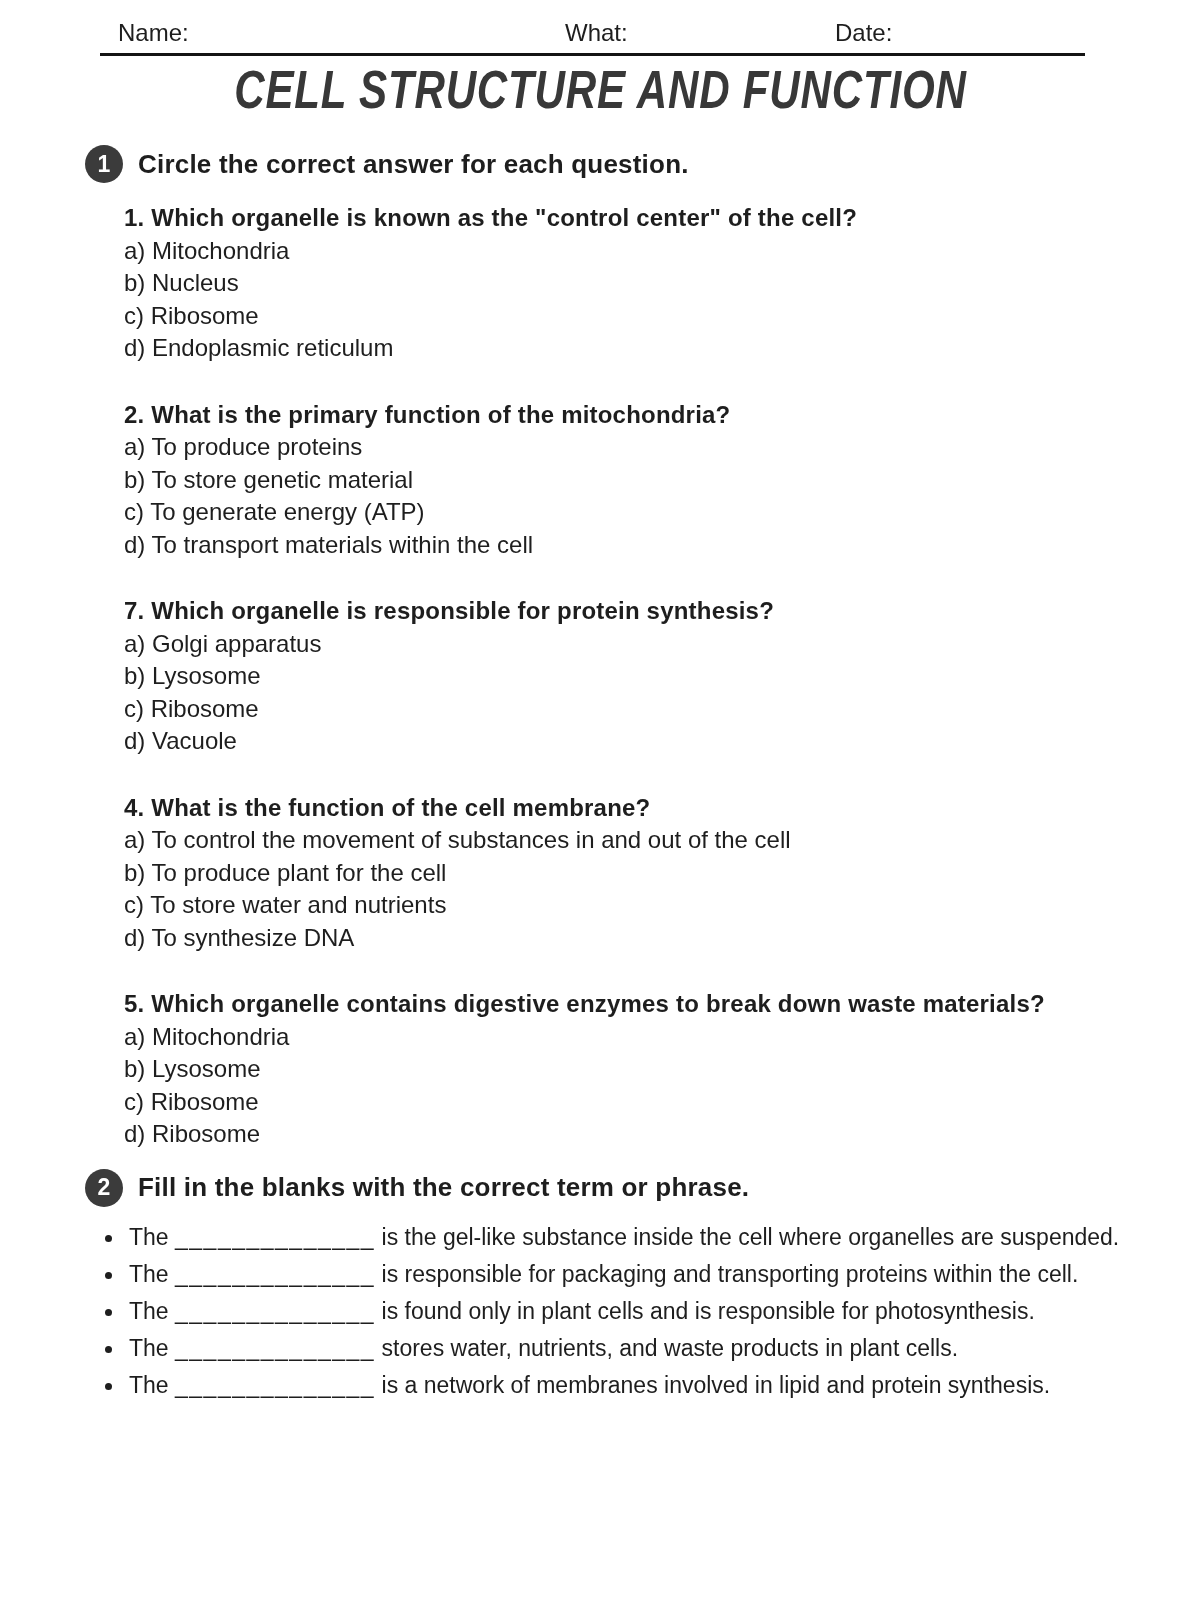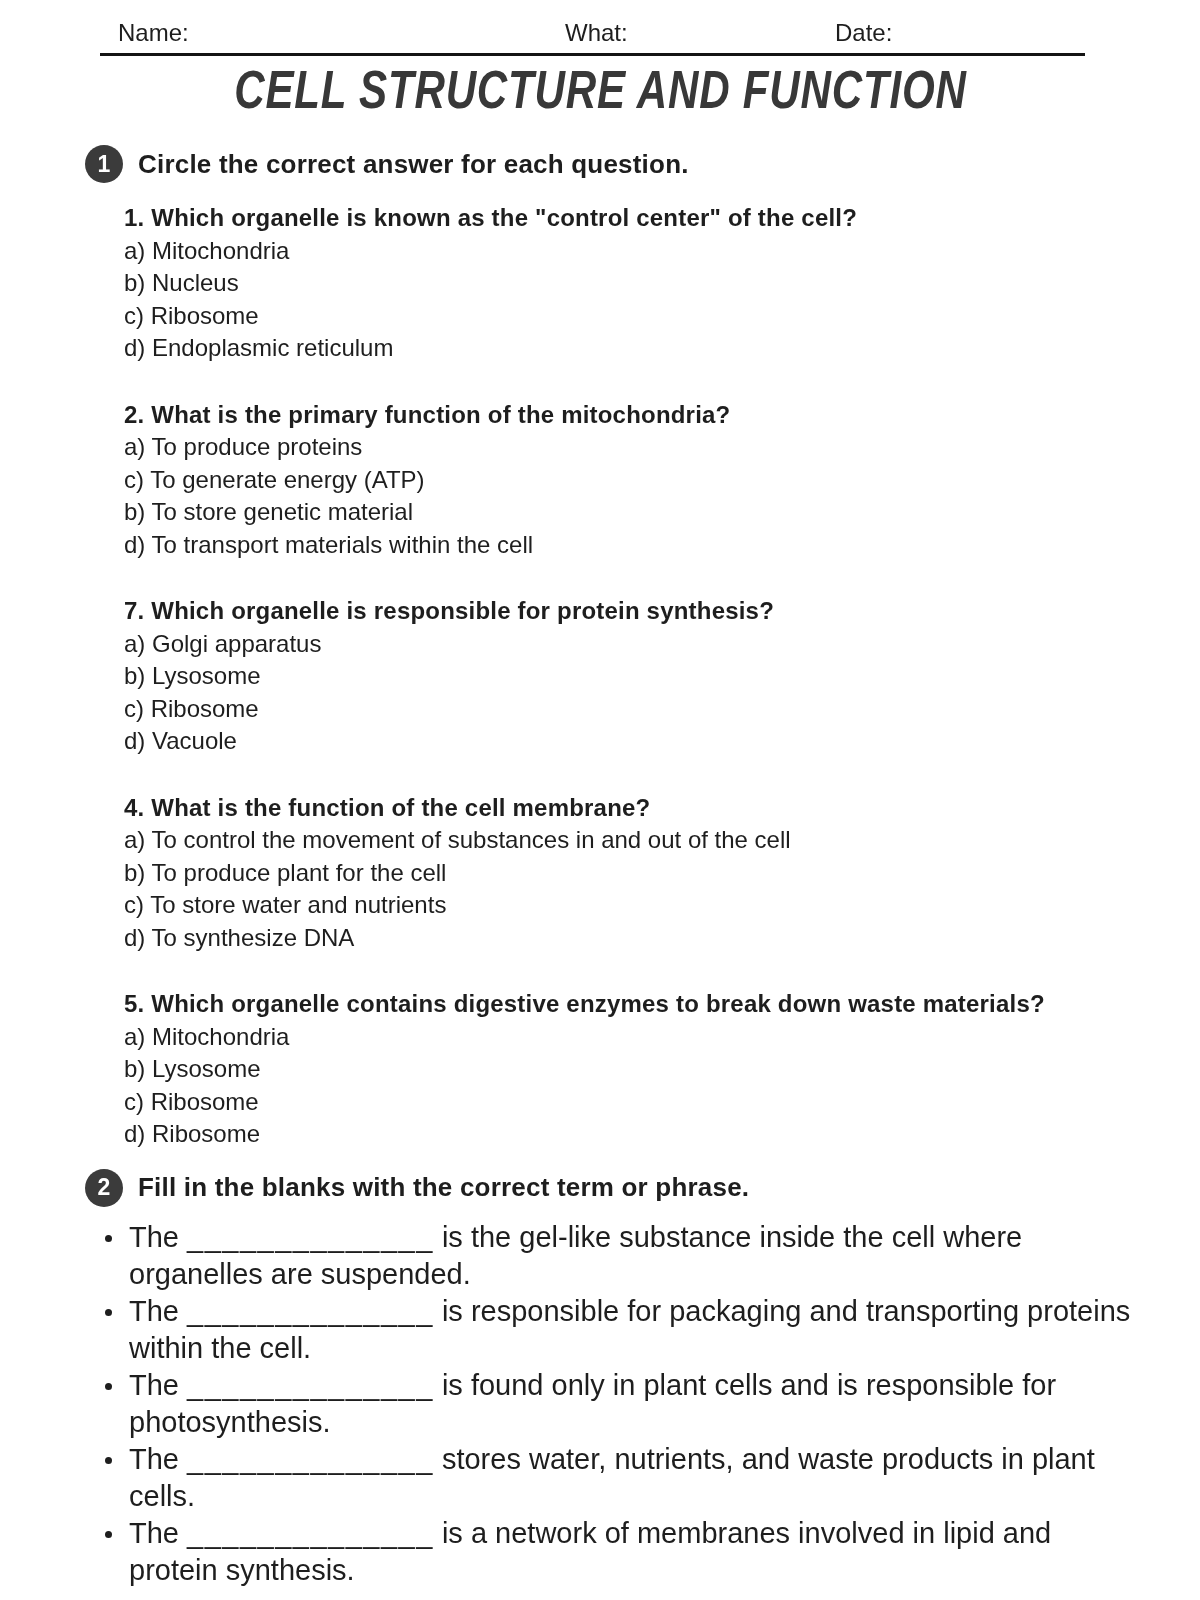--- a/index.html
+++ b/index.html
@@ -98,21 +98,21 @@
   .fill-item { display: flex; align-items: flex-start; }
   .dot {
     flex: none;
     width: 7px;
     height: 7px;
     border-radius: 50%;
     background: var(--color-text);
     margin: 16px 17px 0 5px;
   }
   .fill-text {
-    font-size: 29px;
+    font-size: 23px;
     line-height: 37px;
     width: 1016px;
   }
   .blank { letter-spacing: 1.5px; white-space: nowrap; }
 </style>
 </head>
 <body>
 
 <div class="page">
 
@@ -136,22 +136,22 @@
     <p class="prompt">1. Which organelle is known as the "control center" of the cell?</p>
     <p class="option">a) Mitochondria</p>
     <p class="option">b) Nucleus</p>
     <p class="option">c) Ribosome</p>
     <p class="option">d) Endoplasmic reticulum</p>
   </div>
 
   <div class="question">
     <p class="prompt">2. What is the primary function of the mitochondria?</p>
     <p class="option">a) To produce proteins</p>
+    <p class="option">b) To store genetic material</p>
     <p class="option">c) To generate energy (ATP)</p>
-    <p class="option">b) To store genetic material</p>
     <p class="option">d) To transport materials within the cell</p>
   </div>
 
   <div class="question">
     <p class="prompt">7. Which organelle is responsible for protein synthesis?</p>
     <p class="option">a) Golgi apparatus</p>
     <p class="option">b) Lysosome</p>
     <p class="option">c) Ribosome</p>
     <p class="option">d) Vacuole</p>
   </div>

